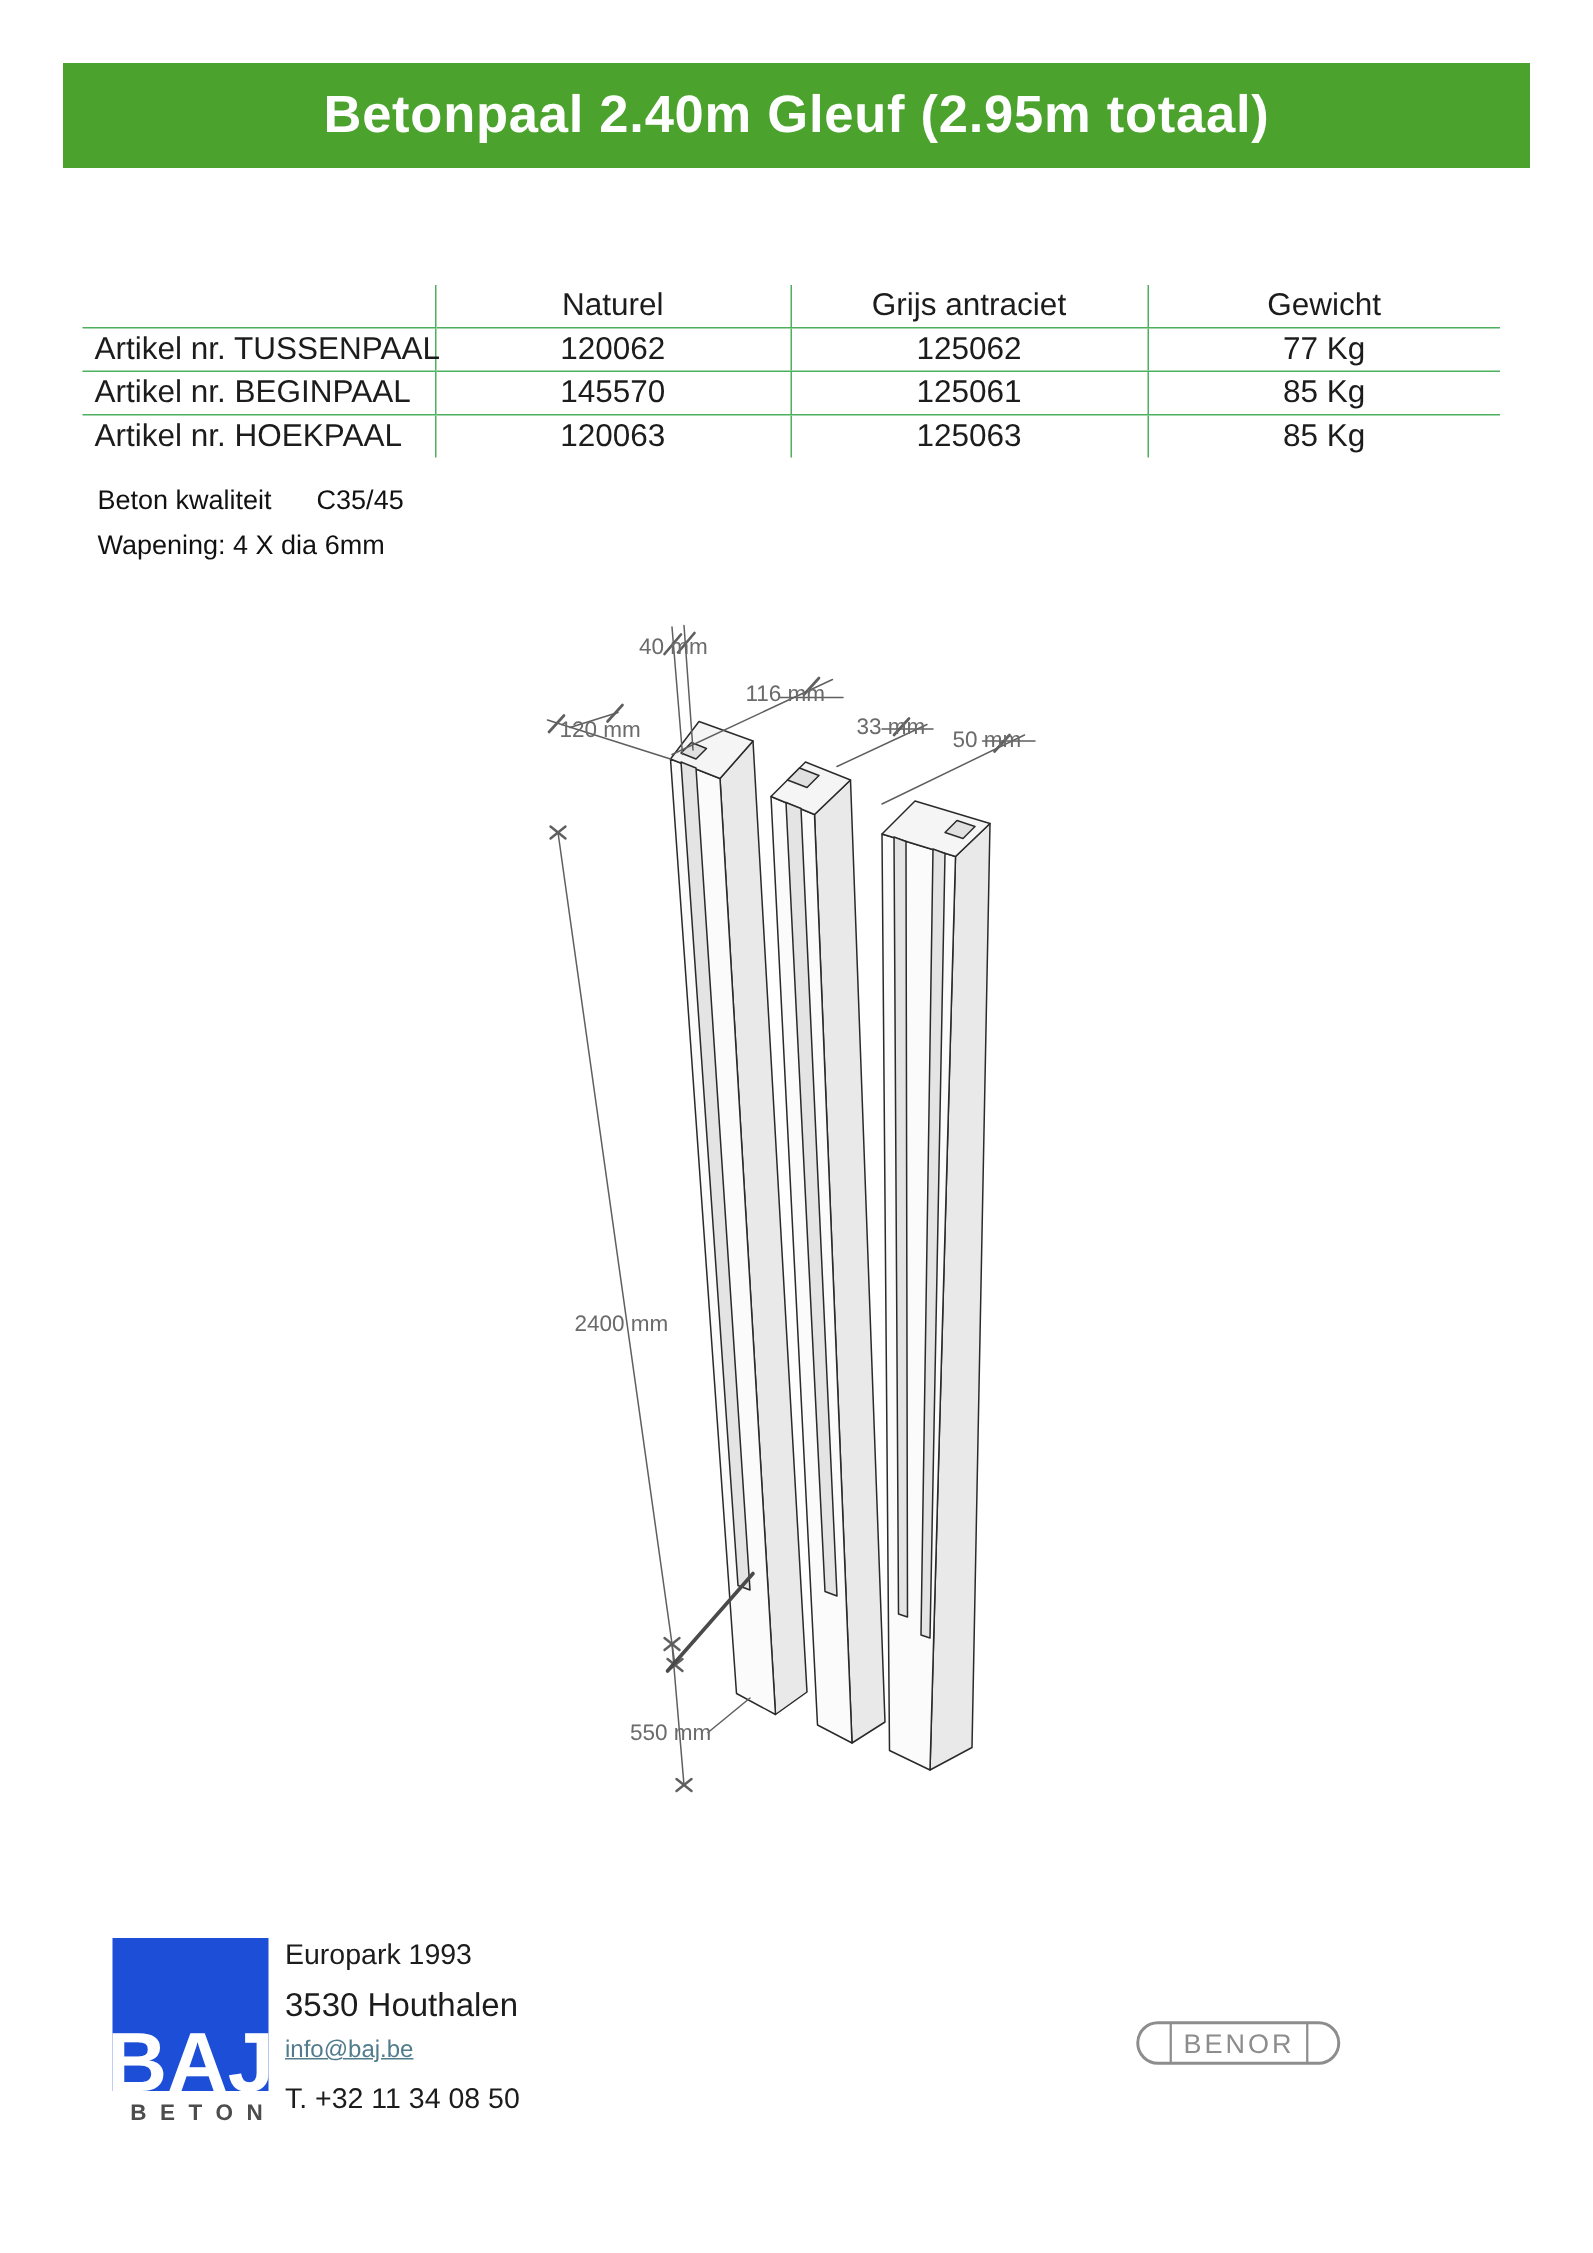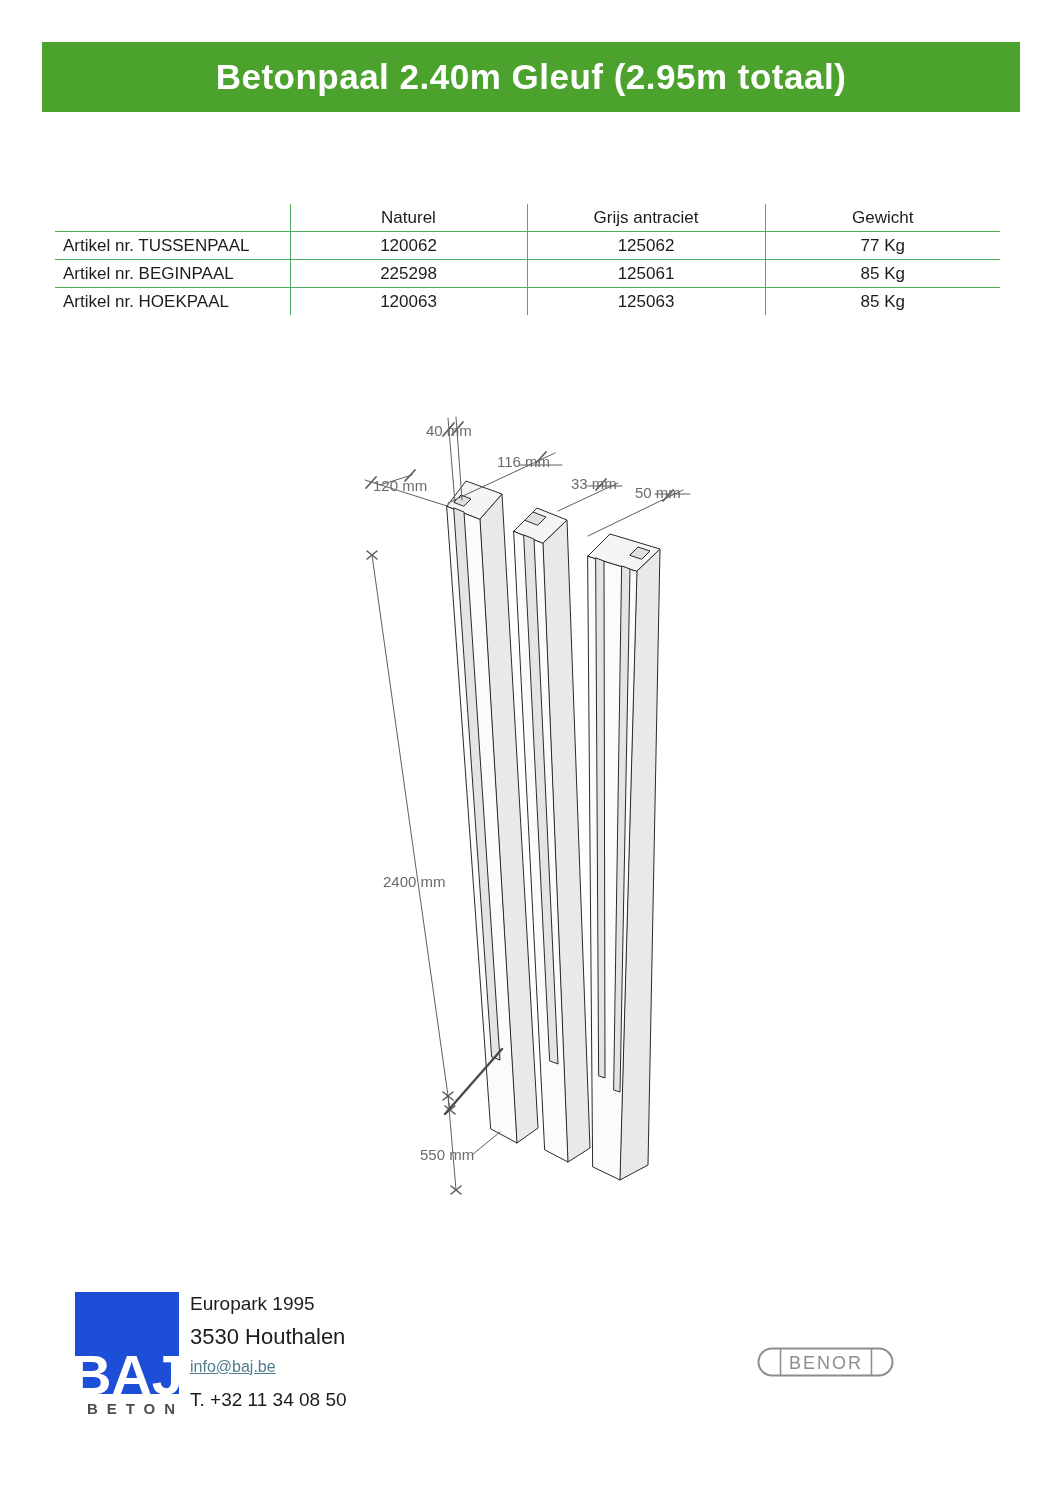--- a/index.html
+++ b/index.html
@@ -12,22 +12,22 @@
   .banner {
     position:absolute; left:42px; top:42px; width:978px; height:70px;
     background:#4BA32D; display:flex; align-items:center; justify-content:center;
   }
   .banner h1 {
     margin:0; color:#ffffff; font-size:35px; font-weight:700; letter-spacing:0.5px;
   }
 
   
   table.spec {
-    position:absolute; left:55px; top:204px; width:945px;
-    border-collapse:collapse; font-size:17px; table-layout:fixed;
+    position:absolute; left:55px; top:190px; width:945px;
+    border-collapse:collapse; font-size:21px; table-layout:fixed;
   }
   table.spec th, table.spec td {
     padding:2px 8px; height:23px; font-weight:400; white-space:nowrap;
   }
   table.spec th { text-align:center; }
   table.spec td { text-align:center;margin-top:32px; }
   table.spec th:first-child, table.spec td:first-child { text-align:left; }
   table.spec th:not(:first-child), table.spec td:not(:first-child) {
     border-left:1.6px solid #4CB05E;
   }
@@ -98,33 +98,39 @@
     </thead>
     <tbody>
       <tr>
         <td>Artikel nr. TUSSENPAAL</td>
         <td>120062</td>
         <td>125062</td>
         <td>77 Kg</td>
       </tr>
       <tr>
         <td>Artikel nr. BEGINPAAL</td>
-        <td>225298</td>
+        <td>145570</td>
         <td>125061</td>
         <td>85 Kg</td>
       </tr>
       <tr>
         <td>Artikel nr. HOEKPAAL</td>
         <td>120063</td>
         <td>125063</td>
         <td>85 Kg</td>
       </tr>
     </tbody>
   </table>
 
+  <div class="specs">
+    <div>
+      <span>Beton kwaliteit</span><span class="val">C35/45</span>
+    </div>
+    <div>Wapening: 4 X dia 6mm</div>
+  </div>
 
   <div class="drawing">
     <svg width="420" height="800" viewBox="0 0 420 800" stroke-linejoin="round" stroke-linecap="round">
 
       <g stroke="#2a2a2a" stroke-width="1">
         <polygon points="130,111 152,86 188,720 167,735" fill="#e9e9e9"></polygon>
         <polygon points="97,98 130,111 167,735 141,721" fill="#fbfbfb"></polygon>
         <polygon points="97,98 116,73 152,86 130,111" fill="#f5f5f5"></polygon>
         <polygon points="104,94 111,87 121,91 114,98" fill="#e0e0e0"></polygon>
         <polygon points="104,100 114,104 150,652 142,649" fill="#e4e4e4"></polygon>
@@ -195,21 +201,21 @@
       <text x="33" y="479">2400 mm</text>
       <text x="70" y="752">550 mm</text>
     </svg>
   </div>
 
   <div class="logo-square">
     <span class="baj">BAJ</span>
   </div>
   <div class="logo-sub">BETON</div>
 
-  <div class="addr1">Europark 1995</div>
+  <div class="addr1">Europark 1993</div>
   <div class="addr2">3530 Houthalen</div>
   <a class="email" href="#">info@baj.be</a>
   <div class="phone">T. +32 11 34 08 50</div>
 
   <svg class="benor" width="137" height="30" viewBox="0 0 137 30">
     <rect x="1.5" y="1.5" width="134" height="27" rx="13.5" fill="none" stroke="#8D8D8D" stroke-width="2"></rect>
     <line x1="23.5" y1="1.5" x2="23.5" y2="28.5" stroke="#8D8D8D" stroke-width="1.5"></line>
     <line x1="114.5" y1="1.5" x2="114.5" y2="28.5" stroke="#8D8D8D" stroke-width="1.5"></line>
     <text x="69" y="21.5" text-anchor="middle">BENOR</text>
   </svg>

